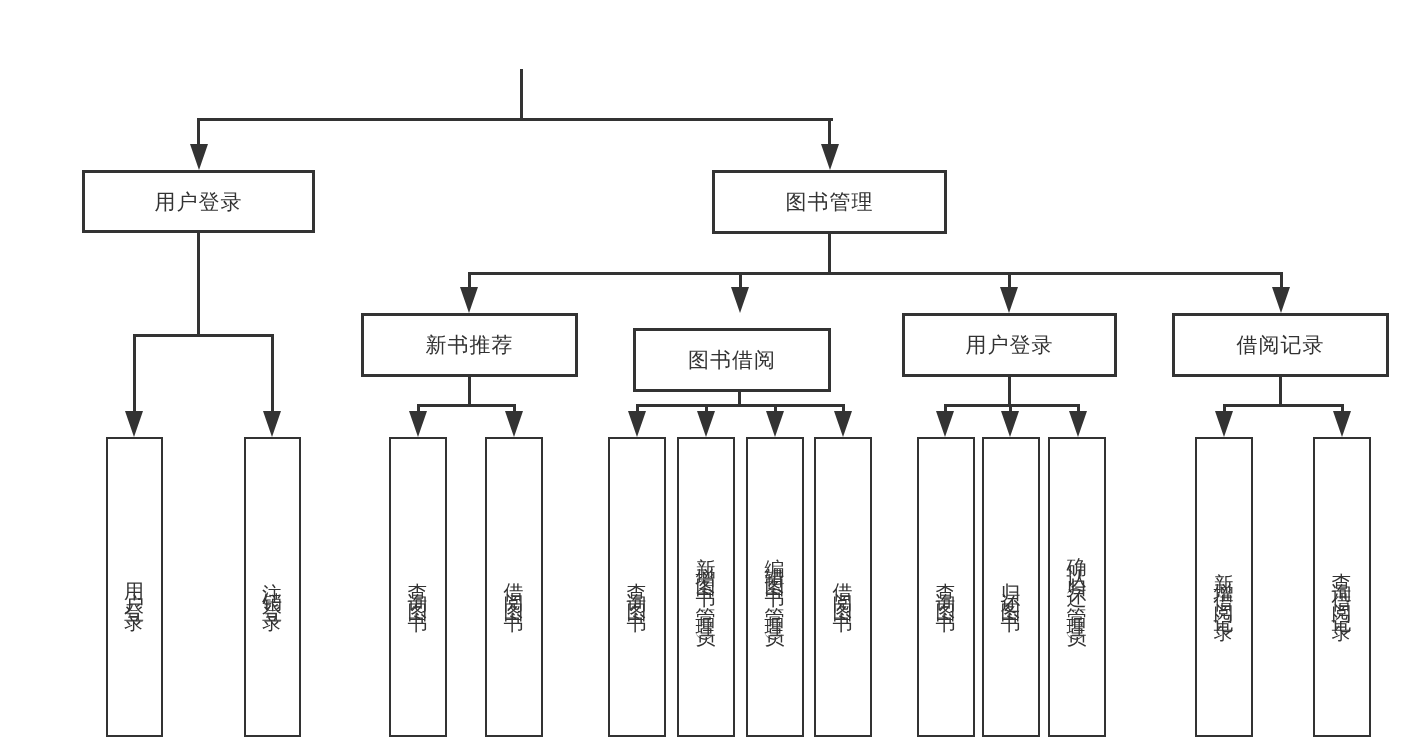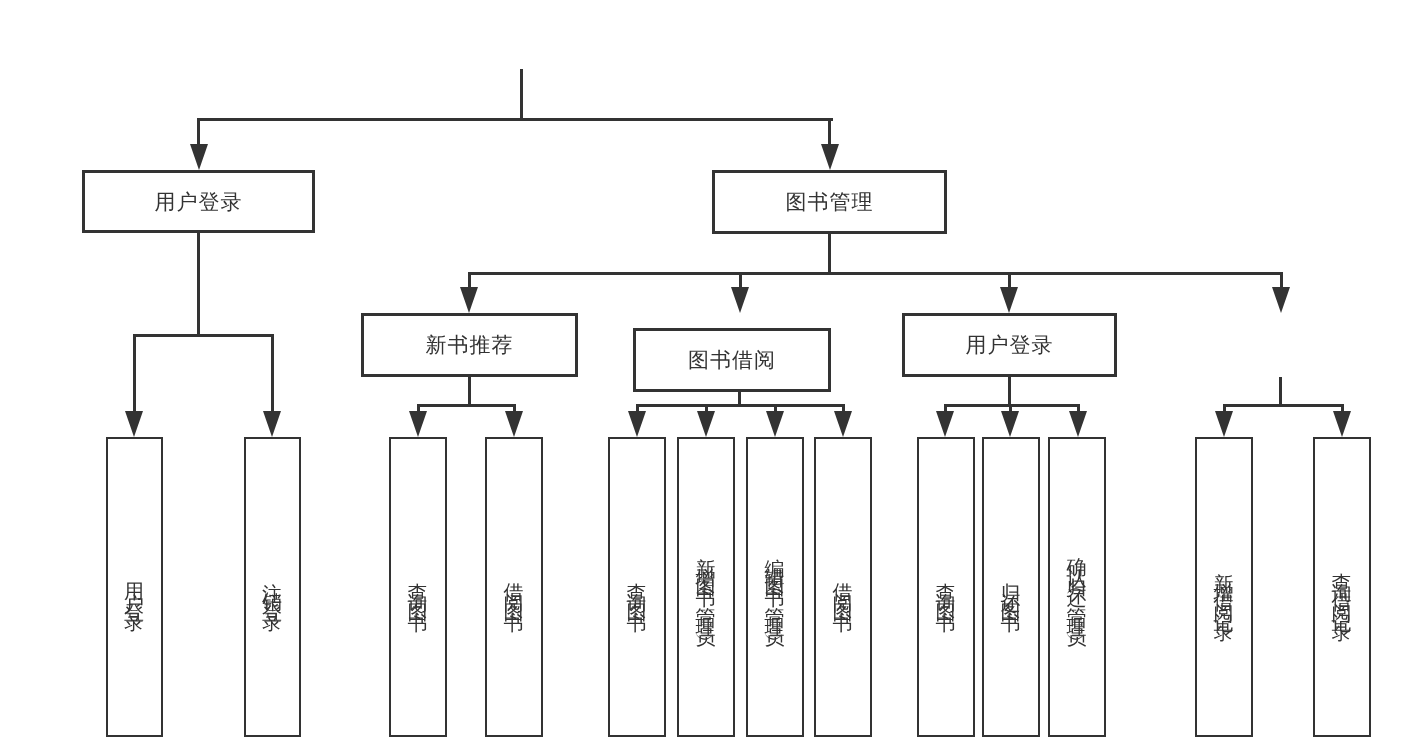--- a/index.html
+++ b/index.html
@@ -50,20 +50,23 @@
   </div>
 
   <div class="box" style="left:633px;top:328px;width:198px;height:64px">
     <span>图书借阅</span>
   </div>
 
   <div class="box" style="left:902px;top:313px;width:215px;height:64px">
     <span>用户登录</span>
   </div>
 
+  <div class="box" style="left:1172px;top:313px;width:217px;height:64px">
+    <span>借阅记录</span>
+  </div>
 
   <div class="box leaf" style="left:106px;top:437px;width:57px;height:300px">
     <span class="vtext">用户登录</span>
   </div>
 
   <div class="box leaf" style="left:244px;top:437px;width:57px;height:300px">
     <span class="vtext">注销登录</span>
   </div>
 
   <div class="box leaf" style="left:389px;top:437px;width:58px;height:300px">

